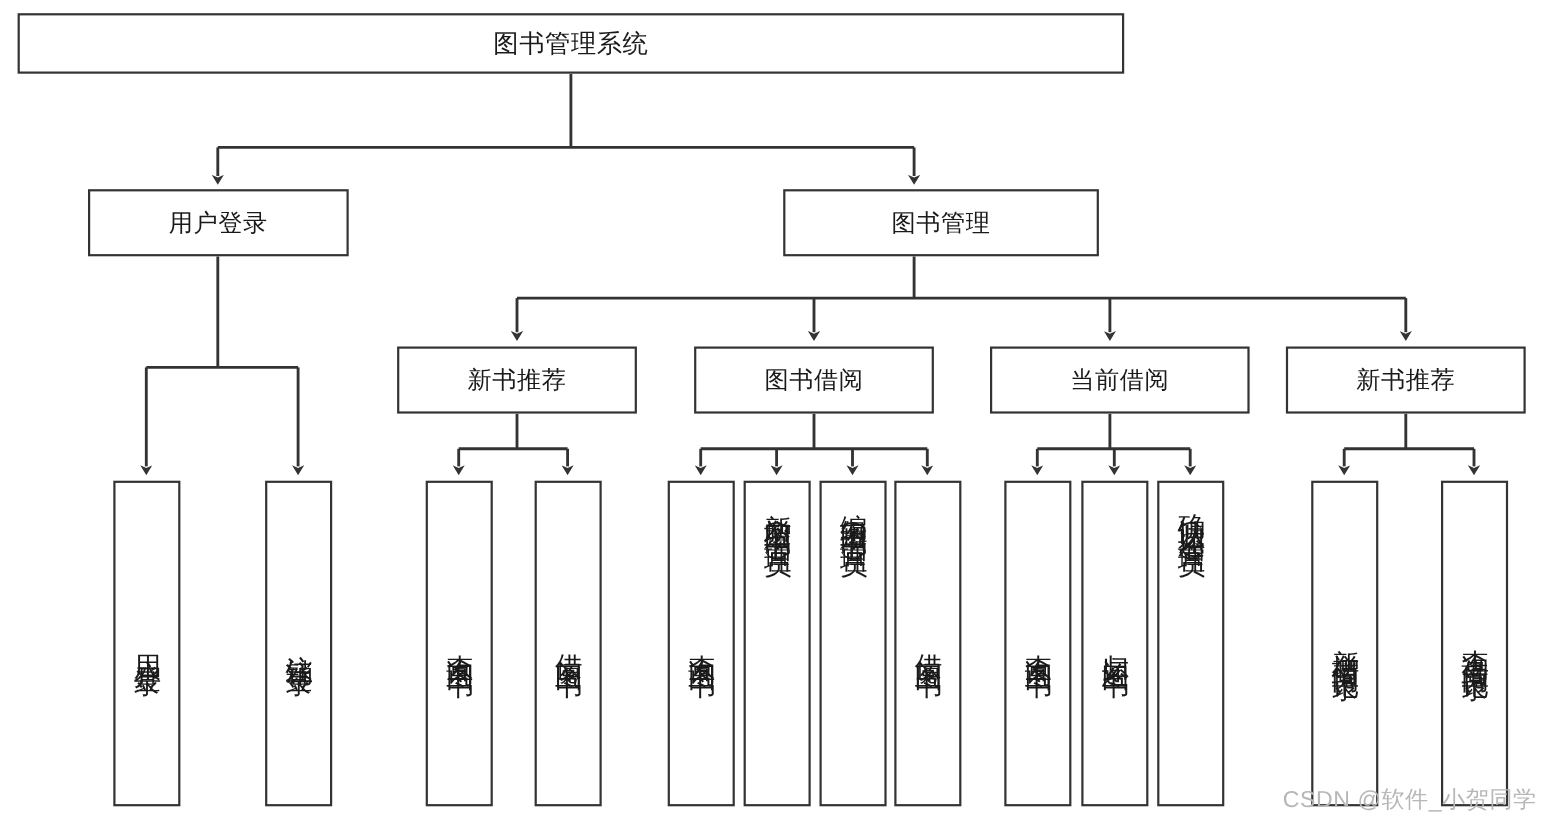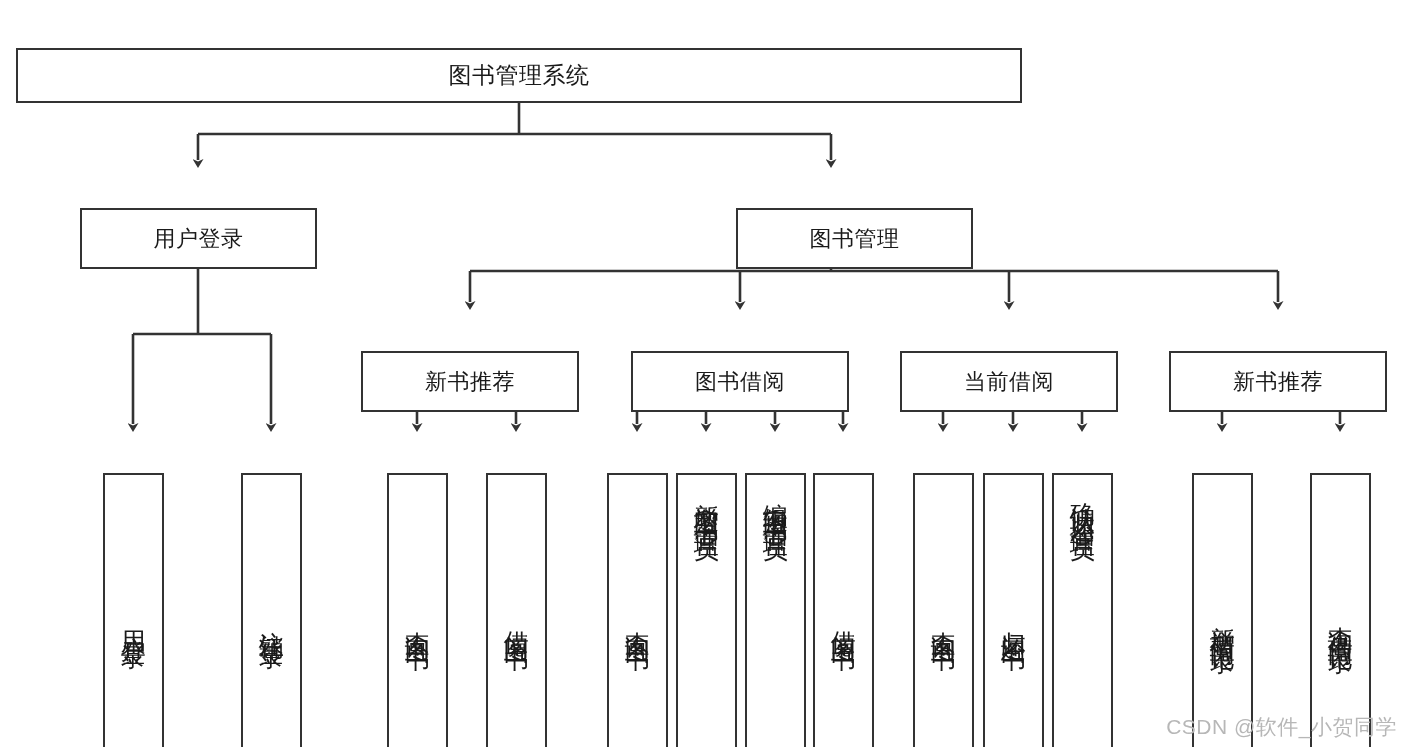--- a/index.html
+++ b/index.html
@@ -27,21 +27,20 @@
   }
   .node {
     position: absolute;
     box-sizing: border-box;
     background: #ffffff;
     border: 2px solid #333333;
     display: flex;
     align-items: center;
     justify-content: center;
     z-index: 2;
-    margin-top: 36px;
   }
   .node-label {
     color: #1a1a1a;
     line-height: 1.18;
     white-space: pre;
     text-align: center;
   }
   
   .node.horiz .node-label {
     font-size: 22px;
@@ -134,31 +133,31 @@
     </g>
   </svg>
 
   <div class="node horiz root" style="left:16px; top:12px; width:1006px; height:55px;">
     <span class="node-label">图书管理系统</span>
   </div>
 
   <div class="node horiz" style="left:80px; top:172px; width:237px; height:61px;">
     <span class="node-label">用户登录</span>
   </div>
-  <div class="node horiz" style="left:736px; top:172px; width:237px; height:61px;">
+  <div class="node horiz" style="left:712px; top:172px; width:287px; height:61px;">
     <span class="node-label">图书管理</span>
   </div>
 
   <div class="node horiz" style="left:361px; top:315px; width:218px; height:61px;">
     <span class="node-label">新书推荐</span>
   </div>
   <div class="node horiz" style="left:631px; top:315px; width:218px; height:61px;">
     <span class="node-label">图书借阅</span>
   </div>
-  <div class="node horiz" style="left:900px; top:315px; width:218px; height:61px;">
+  <div class="node horiz" style="left:900px; top:315px; width:236px; height:61px;">
     <span class="node-label">当前借阅</span>
   </div>
   <div class="node horiz" style="left:1169px; top:315px; width:218px; height:61px;">
     <span class="node-label">新书推荐</span>
   </div>
 
   <div class="node vert centered" style="left:103px; top:437px; width:61px; height:296px;">
     <span class="node-label">用户登录</span>
   </div>
   <div class="node vert centered" style="left:241px; top:437px; width:61px; height:296px;">

